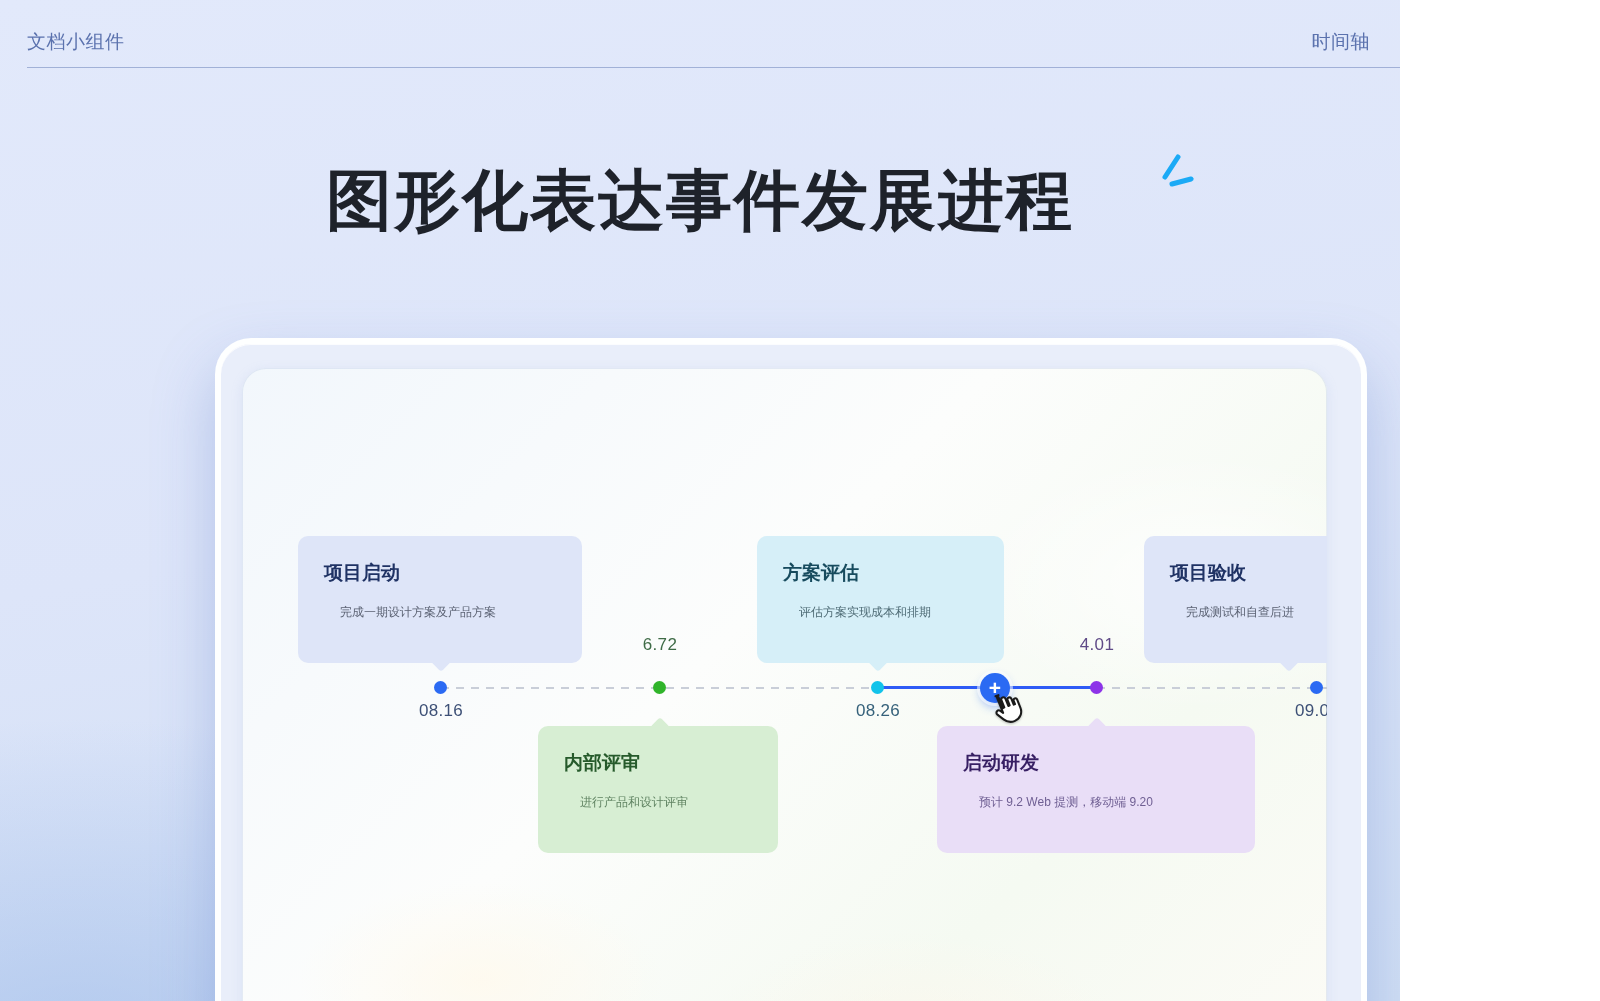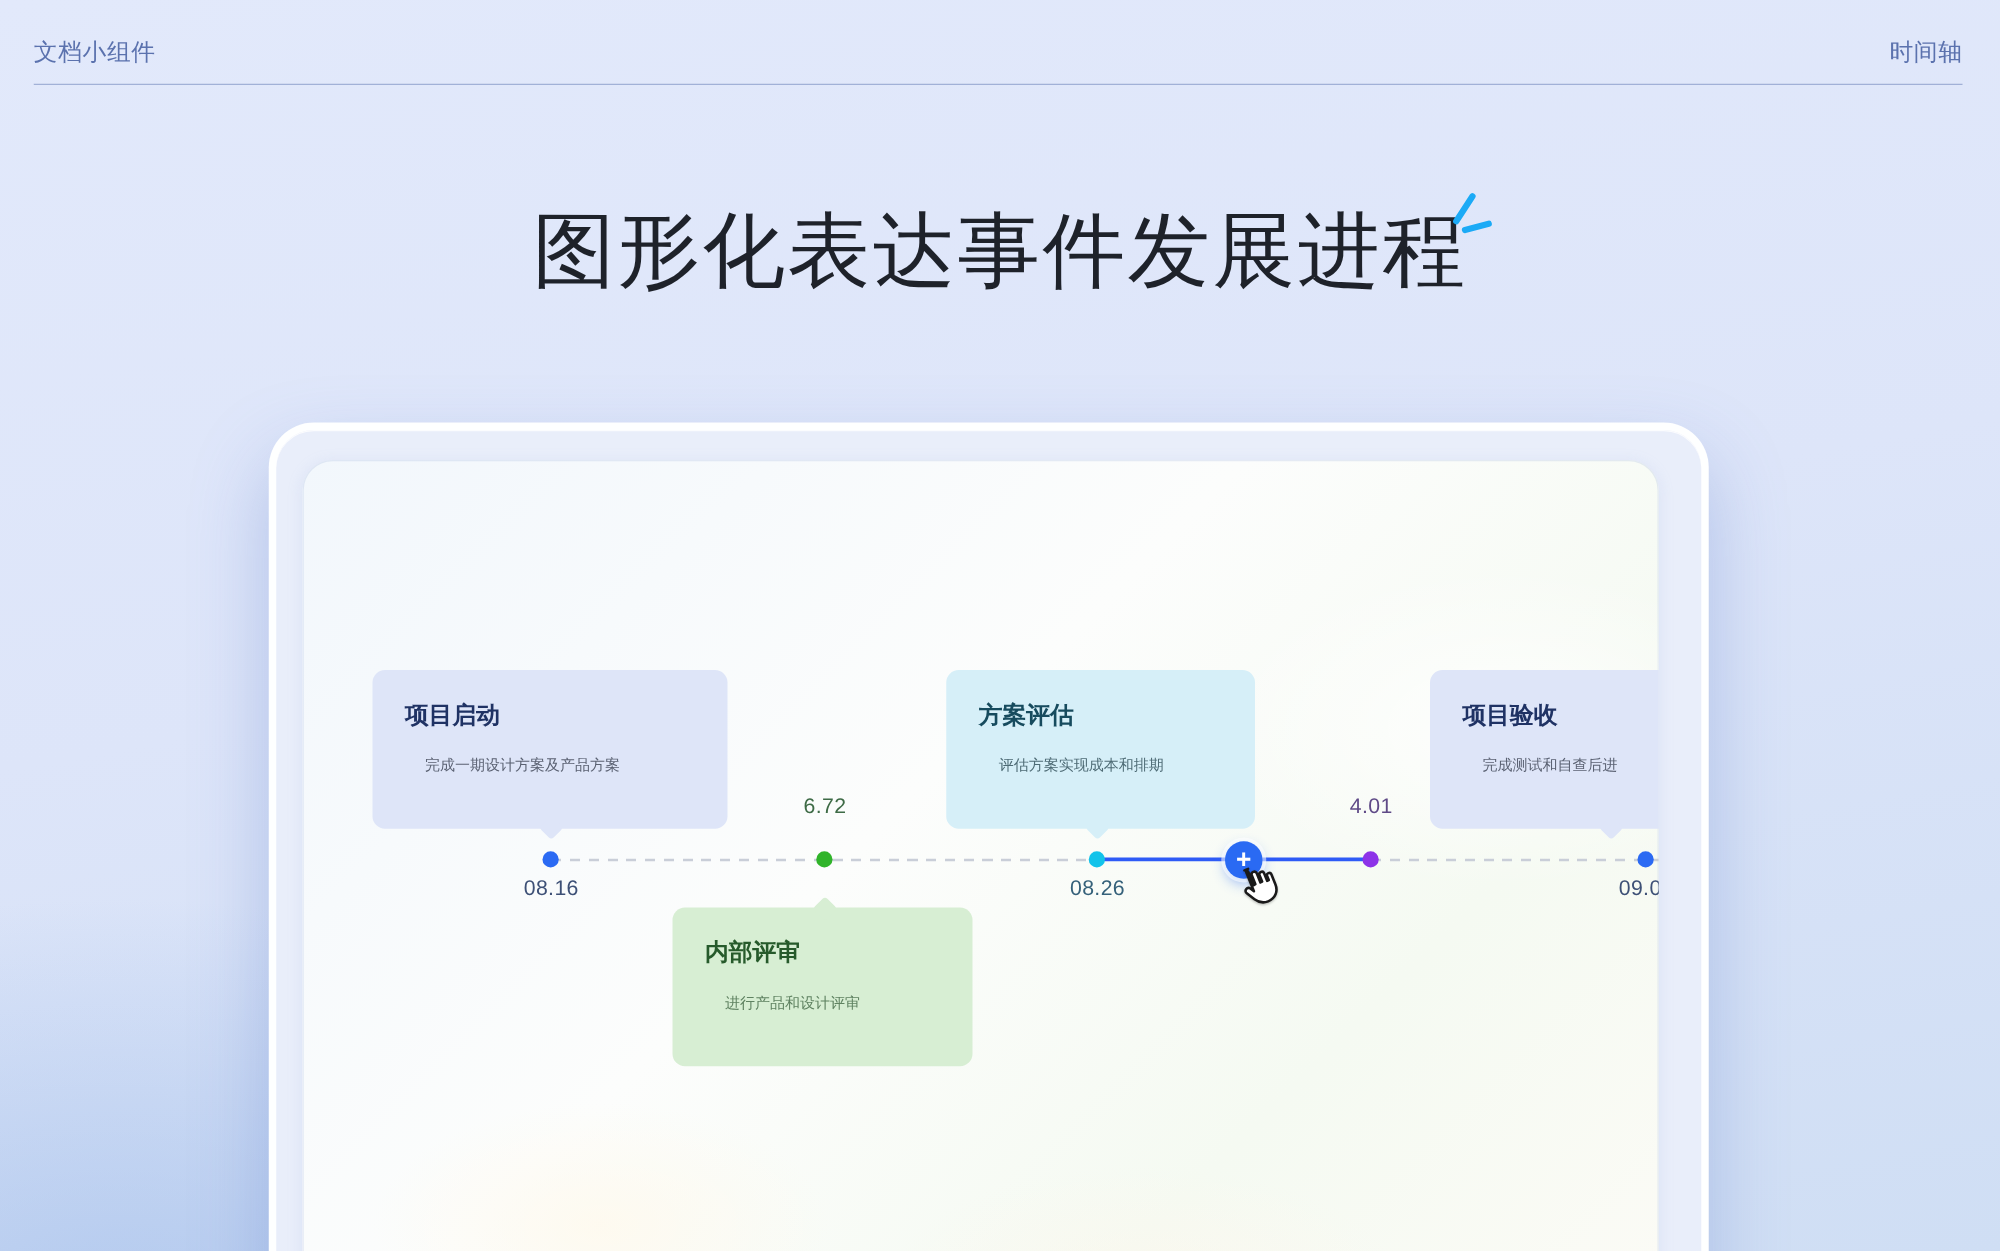--- a/index.html
+++ b/index.html
@@ -2,37 +2,37 @@
 <html><head>
 <meta charset="utf-8">
 <style>
   html,body{margin:0;padding:0;}
   body{
     width:1600px;height:1001px;overflow:hidden;
     font-family:"Liberation Sans","DejaVu Sans",sans-serif;
     -webkit-font-smoothing:antialiased;
   }
   .stage{
-    position:relative;width:1600px;height:1001px;overflow:hidden;
+    position:relative;width:1400px;height:1001px;overflow:hidden;
     background:
       radial-gradient(900px 520px at 6% 104%, rgba(148,180,231,.50), rgba(148,180,231,0) 62%),
       linear-gradient(170deg,#e2e9fb 0%,#dde5f9 48%,#cfdef4 100%);
   }
 
   
   .hdr-label{position:absolute;top:29px;font-size:19px;color:#5b72ae;letter-spacing:.5px;}
   .hdr-left{left:27px;}
   .hdr-right{right:30px;}
   .hdr-rule{position:absolute;left:27px;top:67px;width:1543px;height:0;
     border-top:1px solid rgba(110,132,186,.55);}
 
   
   .hero-title{
     position:absolute;left:0;right:0;top:156px;margin:0;text-align:center;
-    font-size:66px;line-height:1.35;font-weight:400;color:#1e222a;letter-spacing:2px;
+    font-size:66px;line-height:1.35;font-weight:700;color:#1e222a;letter-spacing:2px;
   }
   .hero-accent{position:absolute;left:1152px;top:146px;width:48px;height:48px;}
 
   
   .outer-card{
     position:absolute;left:215px;top:338px;width:1140px;height:770px;
     border-radius:36px;background:#e9eefa;
     border:6px solid rgba(255,255,255,.95);
     box-shadow:0 28px 60px rgba(104,134,204,.38), inset 0 1px 0 rgba(255,255,255,.8);
   }
@@ -127,20 +127,25 @@
     <div class="tl-dot ev1-dot" style="left:411px;"></div>
 
     <div class="card ev2-card" style="left:515px;top:168px;width:247px;">
       <p class="card-title ev2-title">方案评估</p>
       <p class="card-desc ev2-desc">评估方案实现成本和排期</p>
       <div class="tail tail-down ev2-card" style="left:114px;"></div>
     </div>
     <div class="tl-date ev2-date" style="left:636px;top:333px;">08.26</div>
     <div class="tl-dot ev2-dot" style="left:629px;"></div>
 
+    <div class="card ev3-card" style="left:695px;top:358px;width:318px;">
+      <p class="card-title ev3-title">启动研发</p>
+      <p class="card-desc ev3-desc">预计 9.2 Web 提测，移动端 9.20</p>
+      <div class="tail tail-up ev3-card" style="left:153px;"></div>
+    </div>
     <div class="tl-date ev3-date" style="left:855px;top:267px;">4.01</div>
     <div class="tl-dot ev3-dot" style="left:848px;"></div>
 
     <div class="card ev4-card" style="left:902px;top:168px;width:286px;">
       <p class="card-title ev4-title">项目验收</p>
       <p class="card-desc ev4-desc">完成测试和自查后进</p>
       <div class="tail tail-down ev4-card" style="left:138px;"></div>
     </div>
     <div class="tl-date ev4-date" style="left:1075px;top:333px;">09.07</div>
     <div class="tl-dot ev4-dot" style="left:1068px;"></div>

